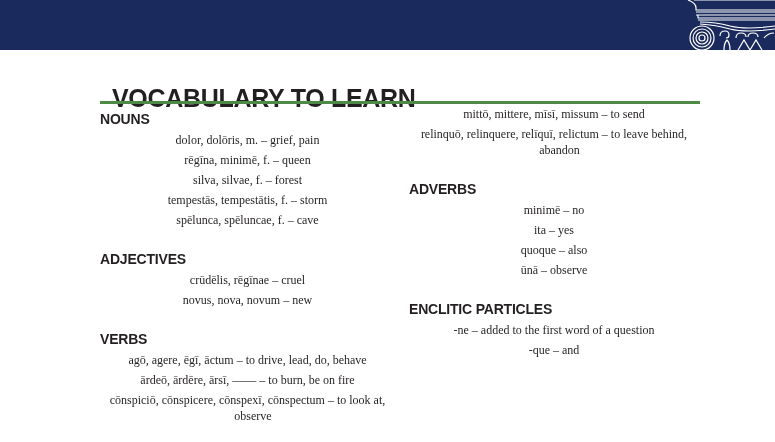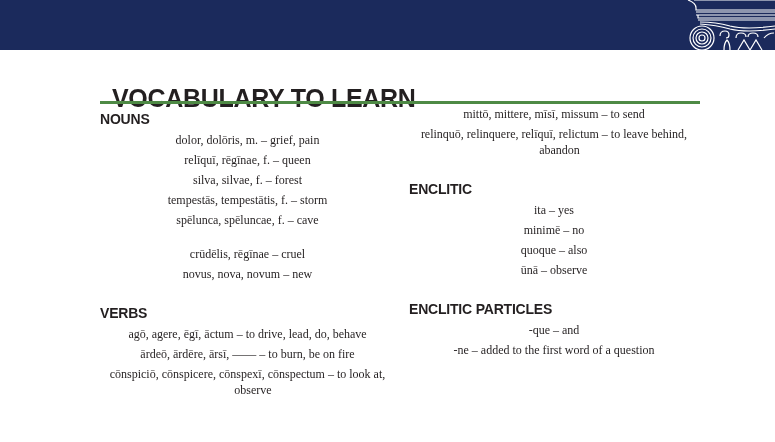--- a/index.html
+++ b/index.html
@@ -63,51 +63,52 @@
   </svg>
 </div>
 
 <h1 class="title">VOCABULARY TO LEARN</h1>
 <div class="rule"></div>
 
 <div class="col col-left">
   <h2 class="section-head">NOUNS</h2>
   <ul class="entries">
     <li class="entry">dolor, dolōris, m. – grief, pain</li>
-    <li class="entry">relīquī, rēgīnae, f. – queen</li>
+    <li class="entry">rēgīna, minimē, f. – queen</li>
     <li class="entry">silva, silvae, f. – forest</li>
     <li class="entry">tempestās, tempestātis, f. – storm</li>
     <li class="entry">spēlunca, spēluncae, f. – cave</li>
   </ul>
   <div class="gap"></div>
+  <h2 class="section-head">ADJECTIVES</h2>
   <ul class="entries">
     <li class="entry">crūdēlis, rēgīnae – cruel</li>
     <li class="entry">novus, nova, novum – new</li>
   </ul>
   <div class="gap"></div>
   <h2 class="section-head">VERBS</h2>
   <ul class="entries">
     <li class="entry">agō, agere, ēgī, āctum – to drive, lead, do, behave</li>
     <li class="entry">ārdeō, ārdēre, ārsī, —— – to burn, be on fire</li>
     <li class="entry">cōnspiciō, cōnspicere, cōnspexī, cōnspectum – to look at, observe</li>
   </ul>
 </div>
 
 <div class="col col-right">
   <ul class="entries">
     <li class="entry">mittō, mittere, mīsī, missum – to send</li>
     <li class="entry">relinquō, relinquere, relīquī, relictum – to leave behind, abandon</li>
   </ul>
   <div class="gap"></div>
-  <h2 class="section-head">ENCLITIC</h2>
+  <h2 class="section-head">ADVERBS</h2>
   <ul class="entries">
+    <li class="entry">minimē – no</li>
     <li class="entry">ita – yes</li>
-    <li class="entry">minimē – no</li>
     <li class="entry">quoque – also</li>
     <li class="entry">ūnā – observe</li>
   </ul>
   <div class="gap"></div>
   <h2 class="section-head">ENCLITIC PARTICLES</h2>
   <ul class="entries">
+    <li class="entry">-ne – added to the first word of a question</li>
     <li class="entry">-que – and</li>
-    <li class="entry">-ne – added to the first word of a question</li>
   </ul>
 </div>
 
 </body></html>

